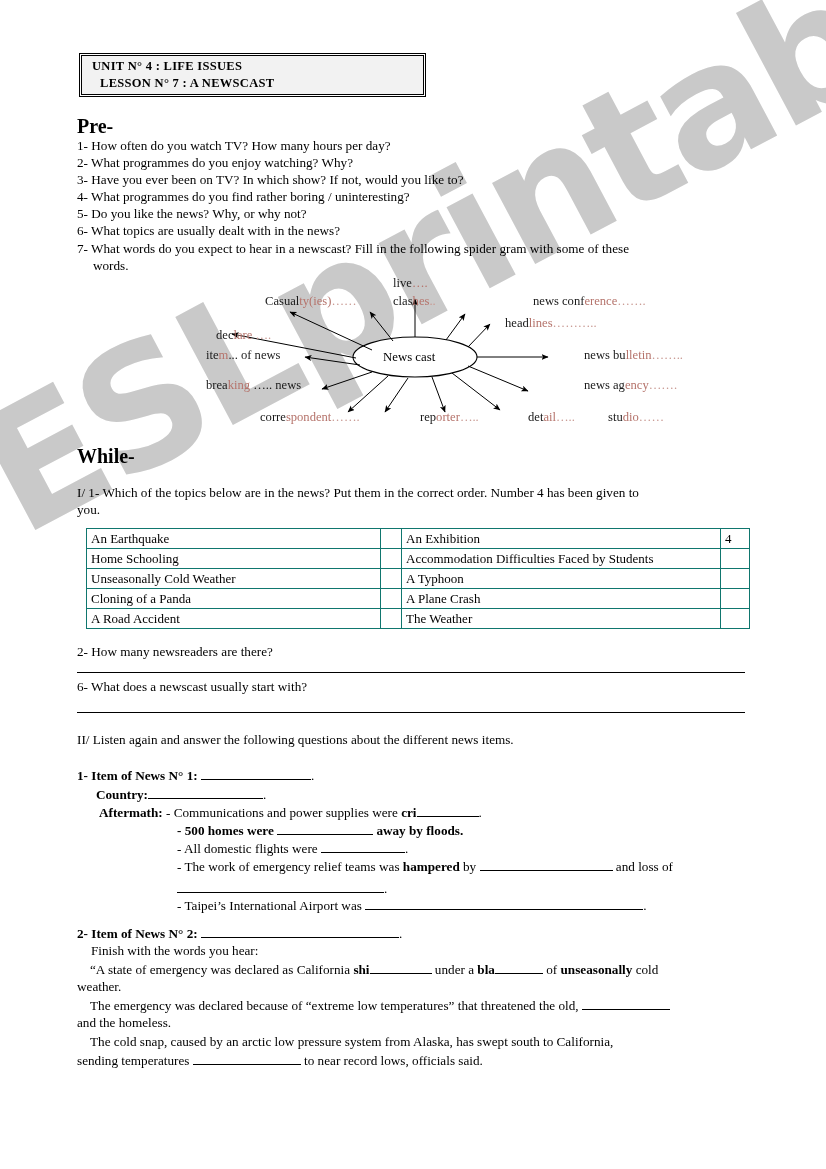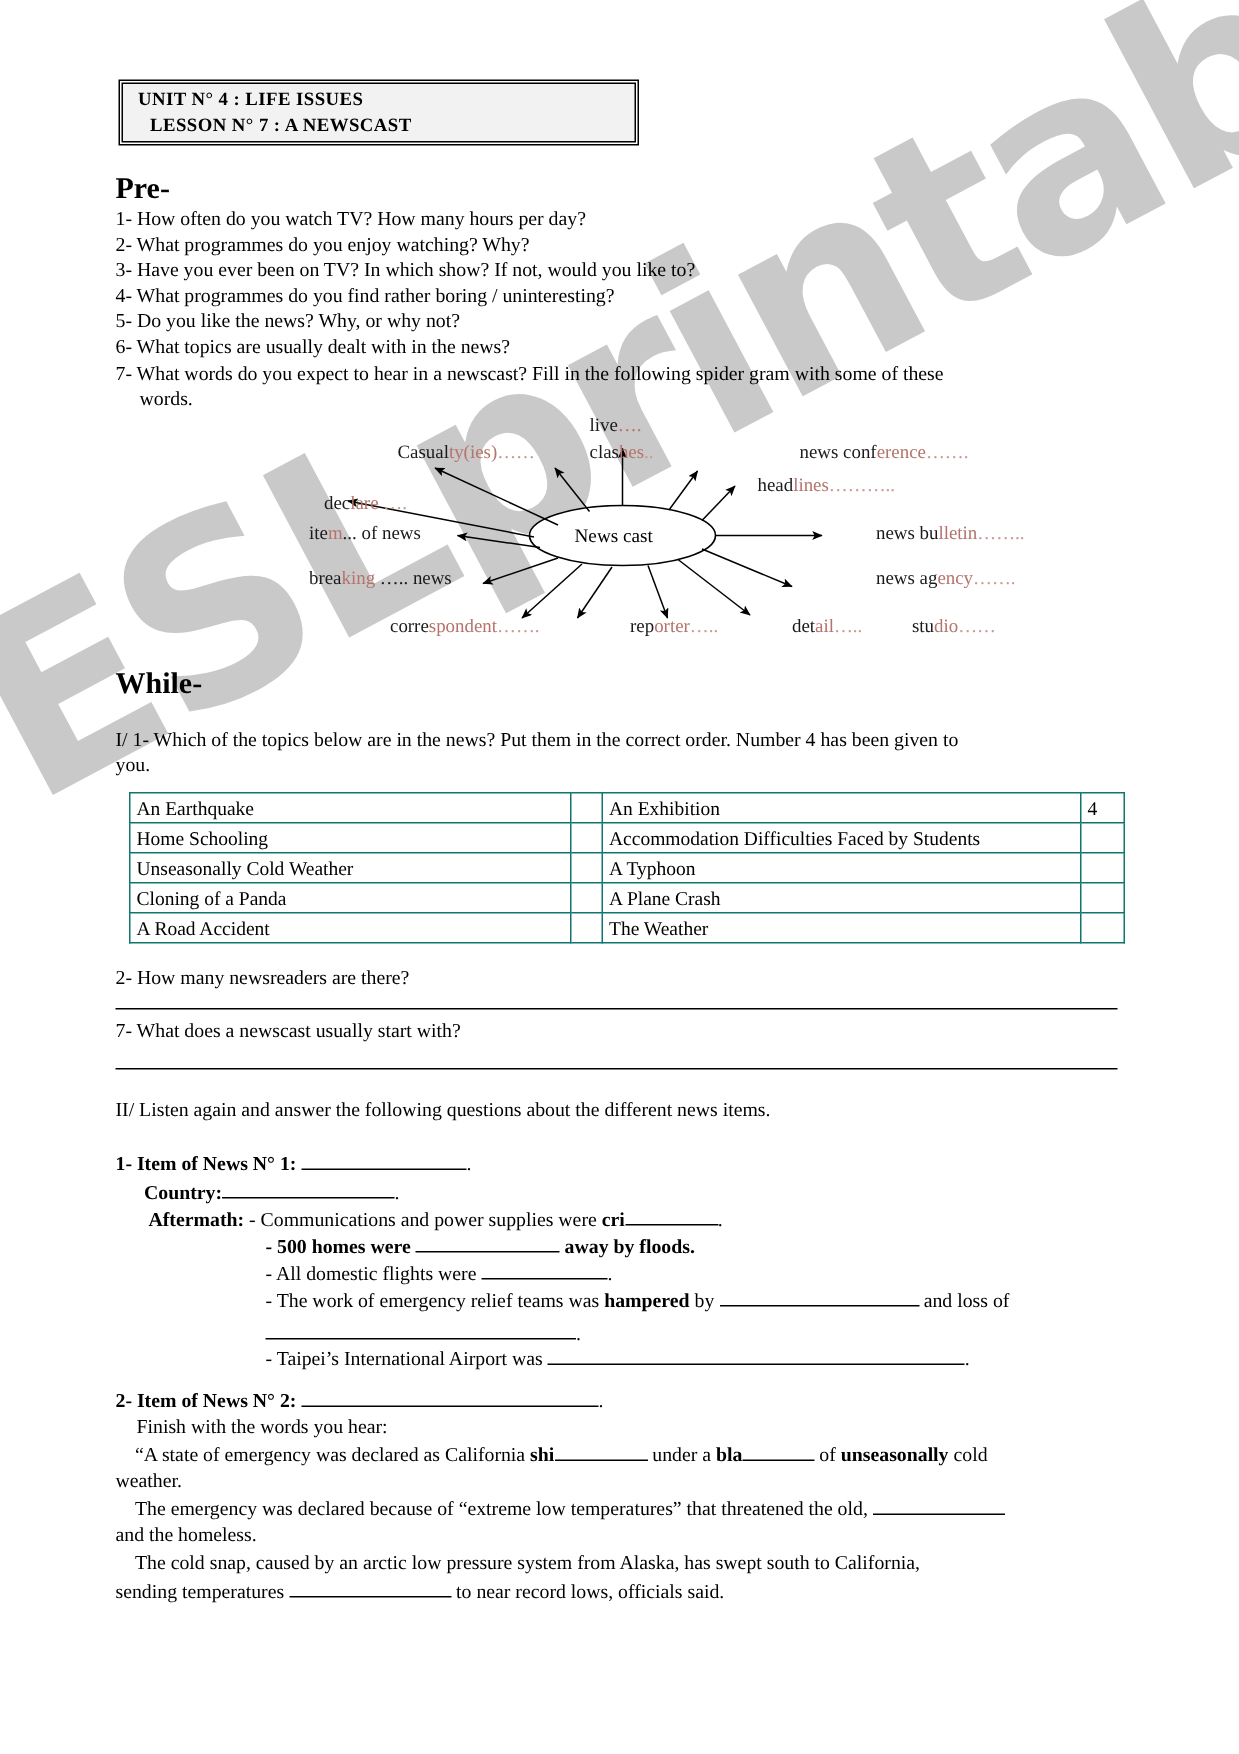--- a/index.html
+++ b/index.html
@@ -280,21 +280,21 @@
           <td class="col-ans-l"></td>
           <td class="col-topic-r">The Weather</td>
           <td class="col-ans-r"></td>
         </tr>
       </tbody>
     </table>
 
     <div class="body-text qline" style="left:77px; top:644px;">2- How many newsreaders are there?</div>
     <div class="rule" style="left:77px; top:672px; width:668px;"></div>
 
-    <div class="body-text qline" style="left:77px; top:679px;">7- What does a newscast usually start with?</div>
+    <div class="body-text qline" style="left:77px; top:679px;">6- What does a newscast usually start with?</div>
     <div class="rule" style="left:77px; top:712px; width:668px;"></div>
 
     <div class="body-text qline" style="left:77px; top:732px;">II/ Listen again and answer the following questions about the different news items.</div>
 
     <div class="body-text qline" style="left:77px; top:767px;">
       <b class="bold">1- Item of News N° 1:</b>
       <span class="blank" style="width:110px;"></span><span>.</span>
     </div>
 
     <div class="body-text qline" style="left:96px; top:786px;">

